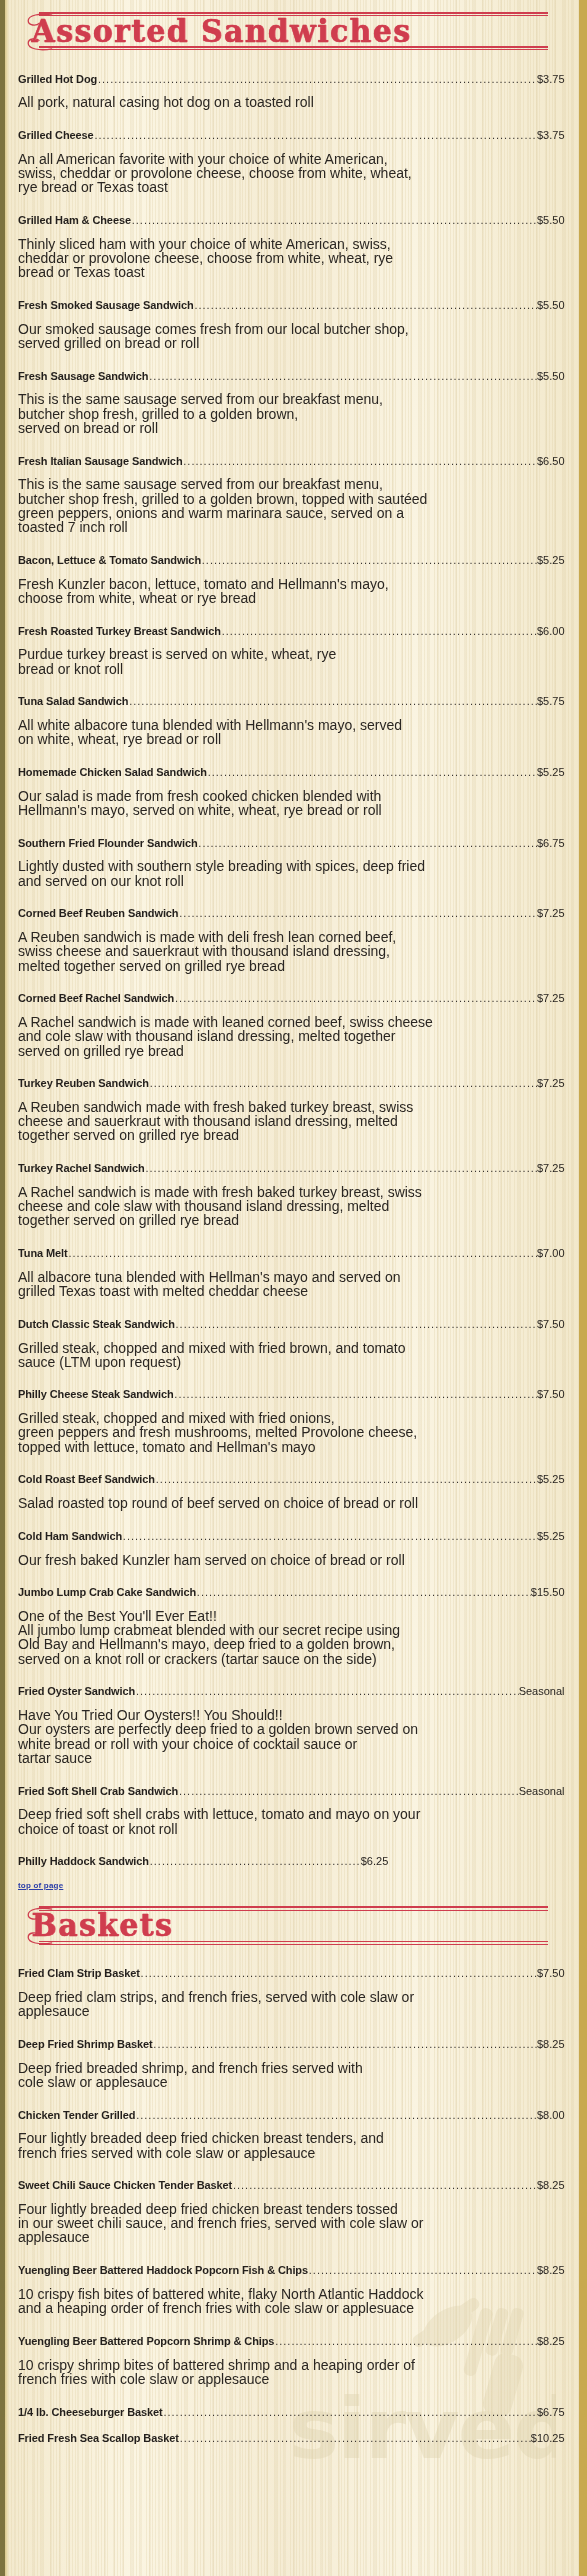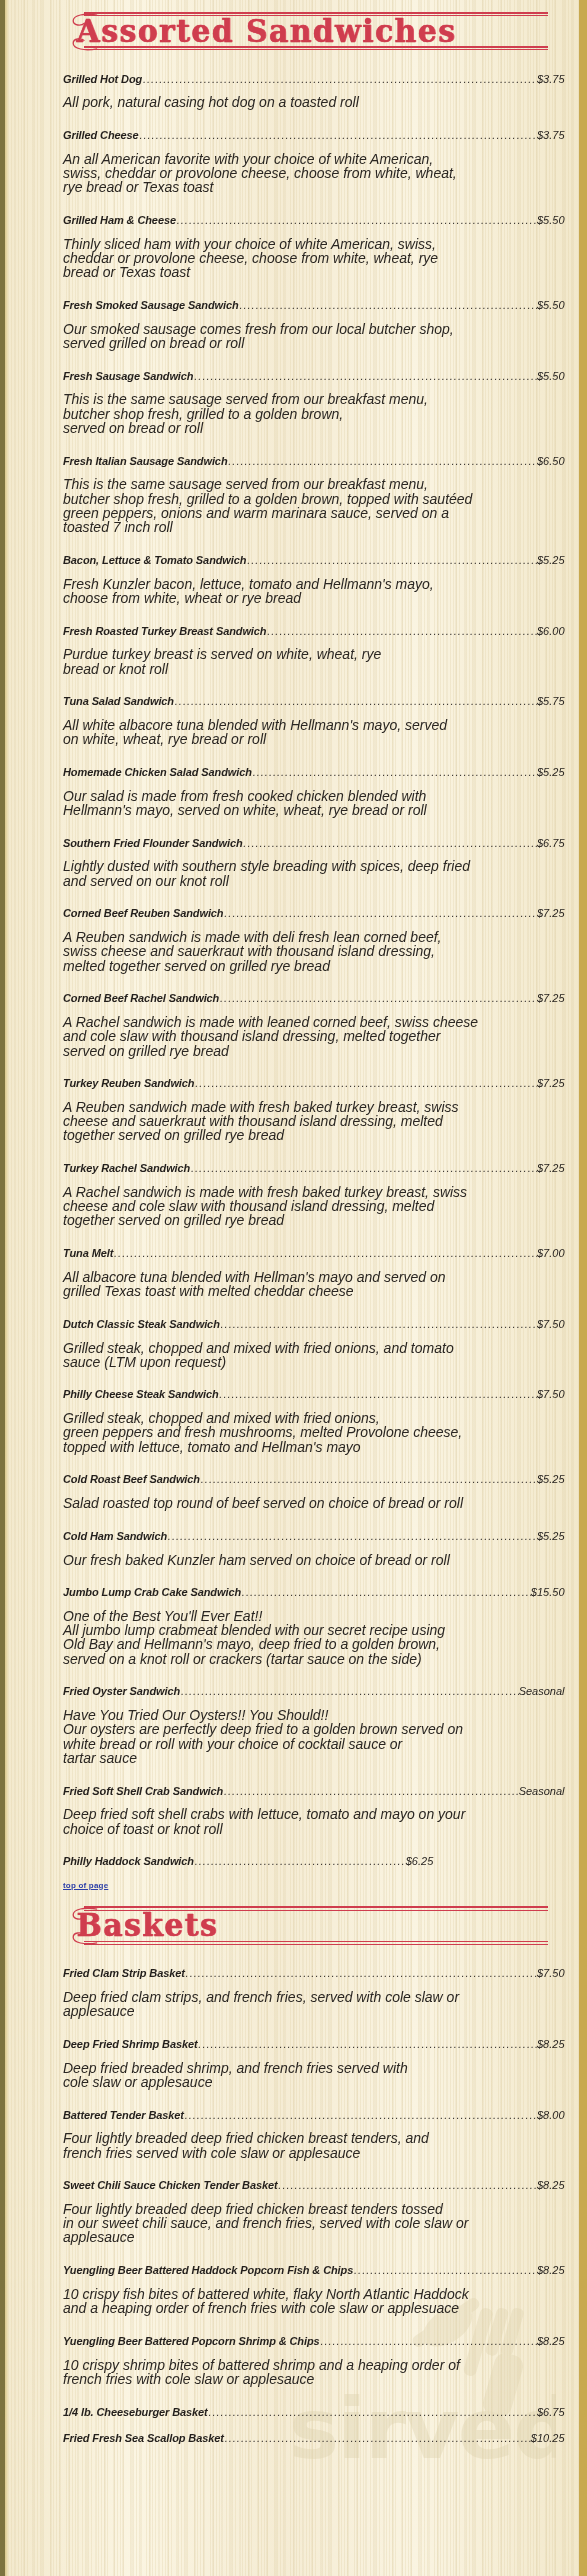--- a/index.html
+++ b/index.html
@@ -30,21 +30,21 @@
     border-left: 5.7px solid #7d7340;
     border-right: 8px solid #c8a94f;
     overflow: hidden;
   }
   .page:before {
     content:"";
     position:absolute; left:0; top:0; bottom:0; width:3.2px;
     background: linear-gradient(90deg,#d9c78c,#efe3bd);
     z-index: 2;
   }
-  .inner { position: relative; z-index: 3; padding: 0 11.3px 0 13px; margin-left: 45px; }
+  .inner { position: relative; z-index: 3; padding: 0 11.3px 0 13px; }
 
   
   .watermark {
     position: absolute;
     right: 23px;
     bottom: 49px;
     width: 267px;
     height: 243px;
     z-index: 1;
     pointer-events: none;
@@ -93,21 +93,21 @@
     letter-spacing: 1.6px;
     color: #cf3d4e;
     -webkit-text-stroke: 0.3px #cf3d4e;
     text-shadow: 0.8px 0 0 #e7707c, 0 0 0.8px #cf3d4e;
     transform: scaleX(.93);
     transform-origin: left center;
     white-space: nowrap;
   }
 
   
-  .item { margin: 0 0 3.2px 0; font-style: italic; }
+  .item { margin: 0 0 3.2px 0; }
   .item-line {
     display: flex;
     align-items: baseline;
     font-size: 11px;
     line-height: 21px;
     color: #231f1c;
     padding: 2.4px 0 0 0;
   }
   .item-name {
     font-weight: bold;
@@ -334,21 +334,21 @@
       </div>
       <div class="desc">All albacore tuna blended with Hellman's mayo and served on
 grilled Texas toast with melted cheddar cheese</div>
     </div>
           <div class="item">
       <div class="item-line">
         <span class="item-name">Dutch Classic Steak Sandwich</span>
         <span class="leader">........................................................................................................................................................................................................</span>
         <span class="item-price">$7.50</span>
       </div>
-      <div class="desc">Grilled steak, chopped and mixed with fried onions, and tomato
+      <div class="desc">Grilled steak, chopped and mixed with fried brown, and tomato
 sauce (LTM upon request)</div>
     </div>
           <div class="item">
       <div class="item-line">
         <span class="item-name">Philly Cheese Steak Sandwich</span>
         <span class="leader">........................................................................................................................................................................................................</span>
         <span class="item-price">$7.50</span>
       </div>
       <div class="desc">Grilled steak, chopped and mixed with fried onions,
 green peppers and fresh mushrooms, melted Provolone cheese,
@@ -433,21 +433,21 @@
       <div class="item-line">
         <span class="item-name">Deep Fried Shrimp Basket</span>
         <span class="leader">........................................................................................................................................................................................................</span>
         <span class="item-price">$8.25</span>
       </div>
       <div class="desc">Deep fried breaded shrimp, and french fries served with
 cole slaw or applesauce</div>
     </div>
           <div class="item">
       <div class="item-line">
-        <span class="item-name">Battered Tender Basket</span>
+        <span class="item-name">Chicken Tender Grilled</span>
         <span class="leader">........................................................................................................................................................................................................</span>
         <span class="item-price">$8.00</span>
       </div>
       <div class="desc">Four lightly breaded deep fried chicken breast tenders, and
 french fries served with cole slaw or applesauce</div>
     </div>
           <div class="item">
       <div class="item-line">
         <span class="item-name">Sweet Chili Sauce Chicken Tender Basket</span>
         <span class="leader">........................................................................................................................................................................................................</span>

